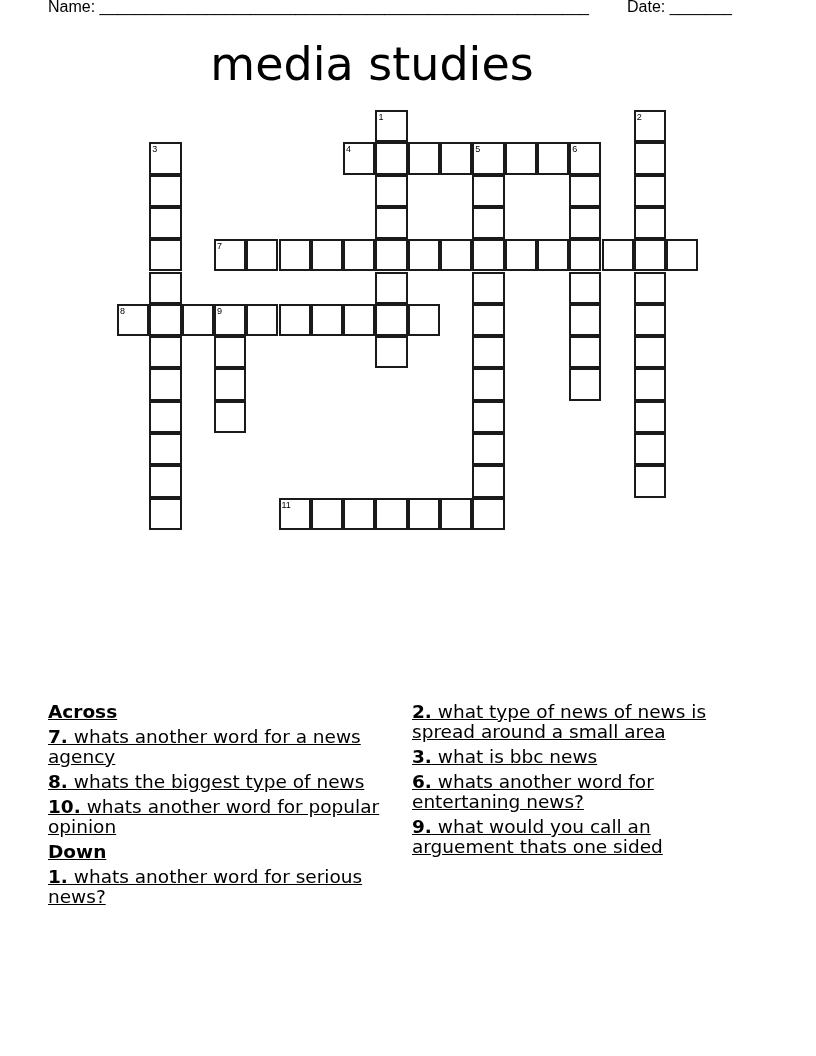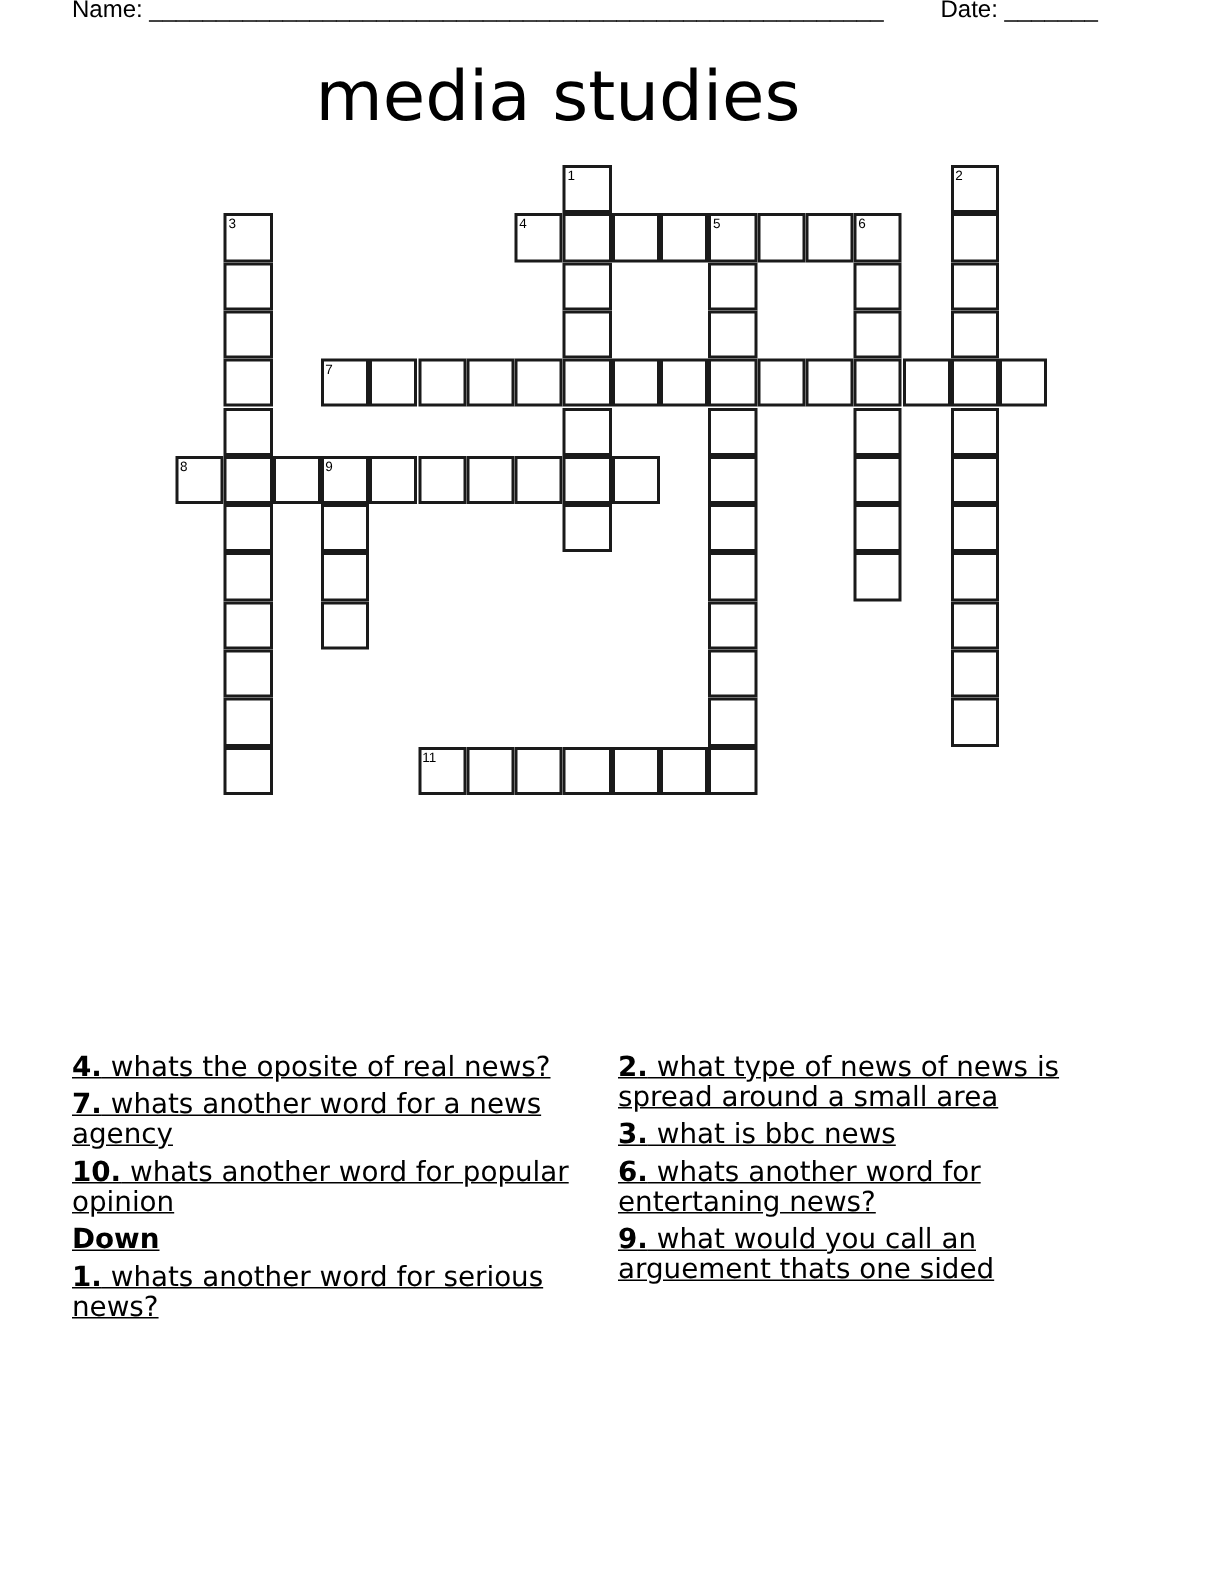--- a/index.html
+++ b/index.html
@@ -144,22 +144,23 @@
       <span class="num">11</span>
     </div>
     <div class="cell" style="left: 310.8px; top: 497.6px;"></div>
     <div class="cell" style="left: 343.1px; top: 497.6px;"></div>
     <div class="cell" style="left: 375.4px; top: 497.6px;"></div>
     <div class="cell" style="left: 407.7px; top: 497.6px;"></div>
     <div class="cell" style="left: 440px; top: 497.6px;"></div>
   </div>
 
 <div class="clues left">
-  <div class="clue"><b>4.</b><span> whats the oposite of real news?</span></div>
+  <div class="clue-heading">Across</div>
   <div class="clue"><b>7.</b><span> whats another word for a news agency</span></div>
+  <div class="clue"><b>8.</b><span> whats the biggest type of news</span></div>
   <div class="clue"><b>10.</b><span> whats another word for popular opinion</span></div>
   <div class="clue-heading">Down</div>
   <div class="clue"><b>1.</b><span> whats another word for serious news?</span></div>
 </div>
 
 <div class="clues right">
   <div class="clue"><b>2.</b><span> what type of news of news is spread around a small area</span></div>
   <div class="clue"><b>3.</b><span> what is bbc news</span></div>
   <div class="clue"><b>6.</b><span> whats another word for entertaning news?</span></div>
   <div class="clue"><b>9.</b><span> what would you call an arguement thats one sided</span></div>

